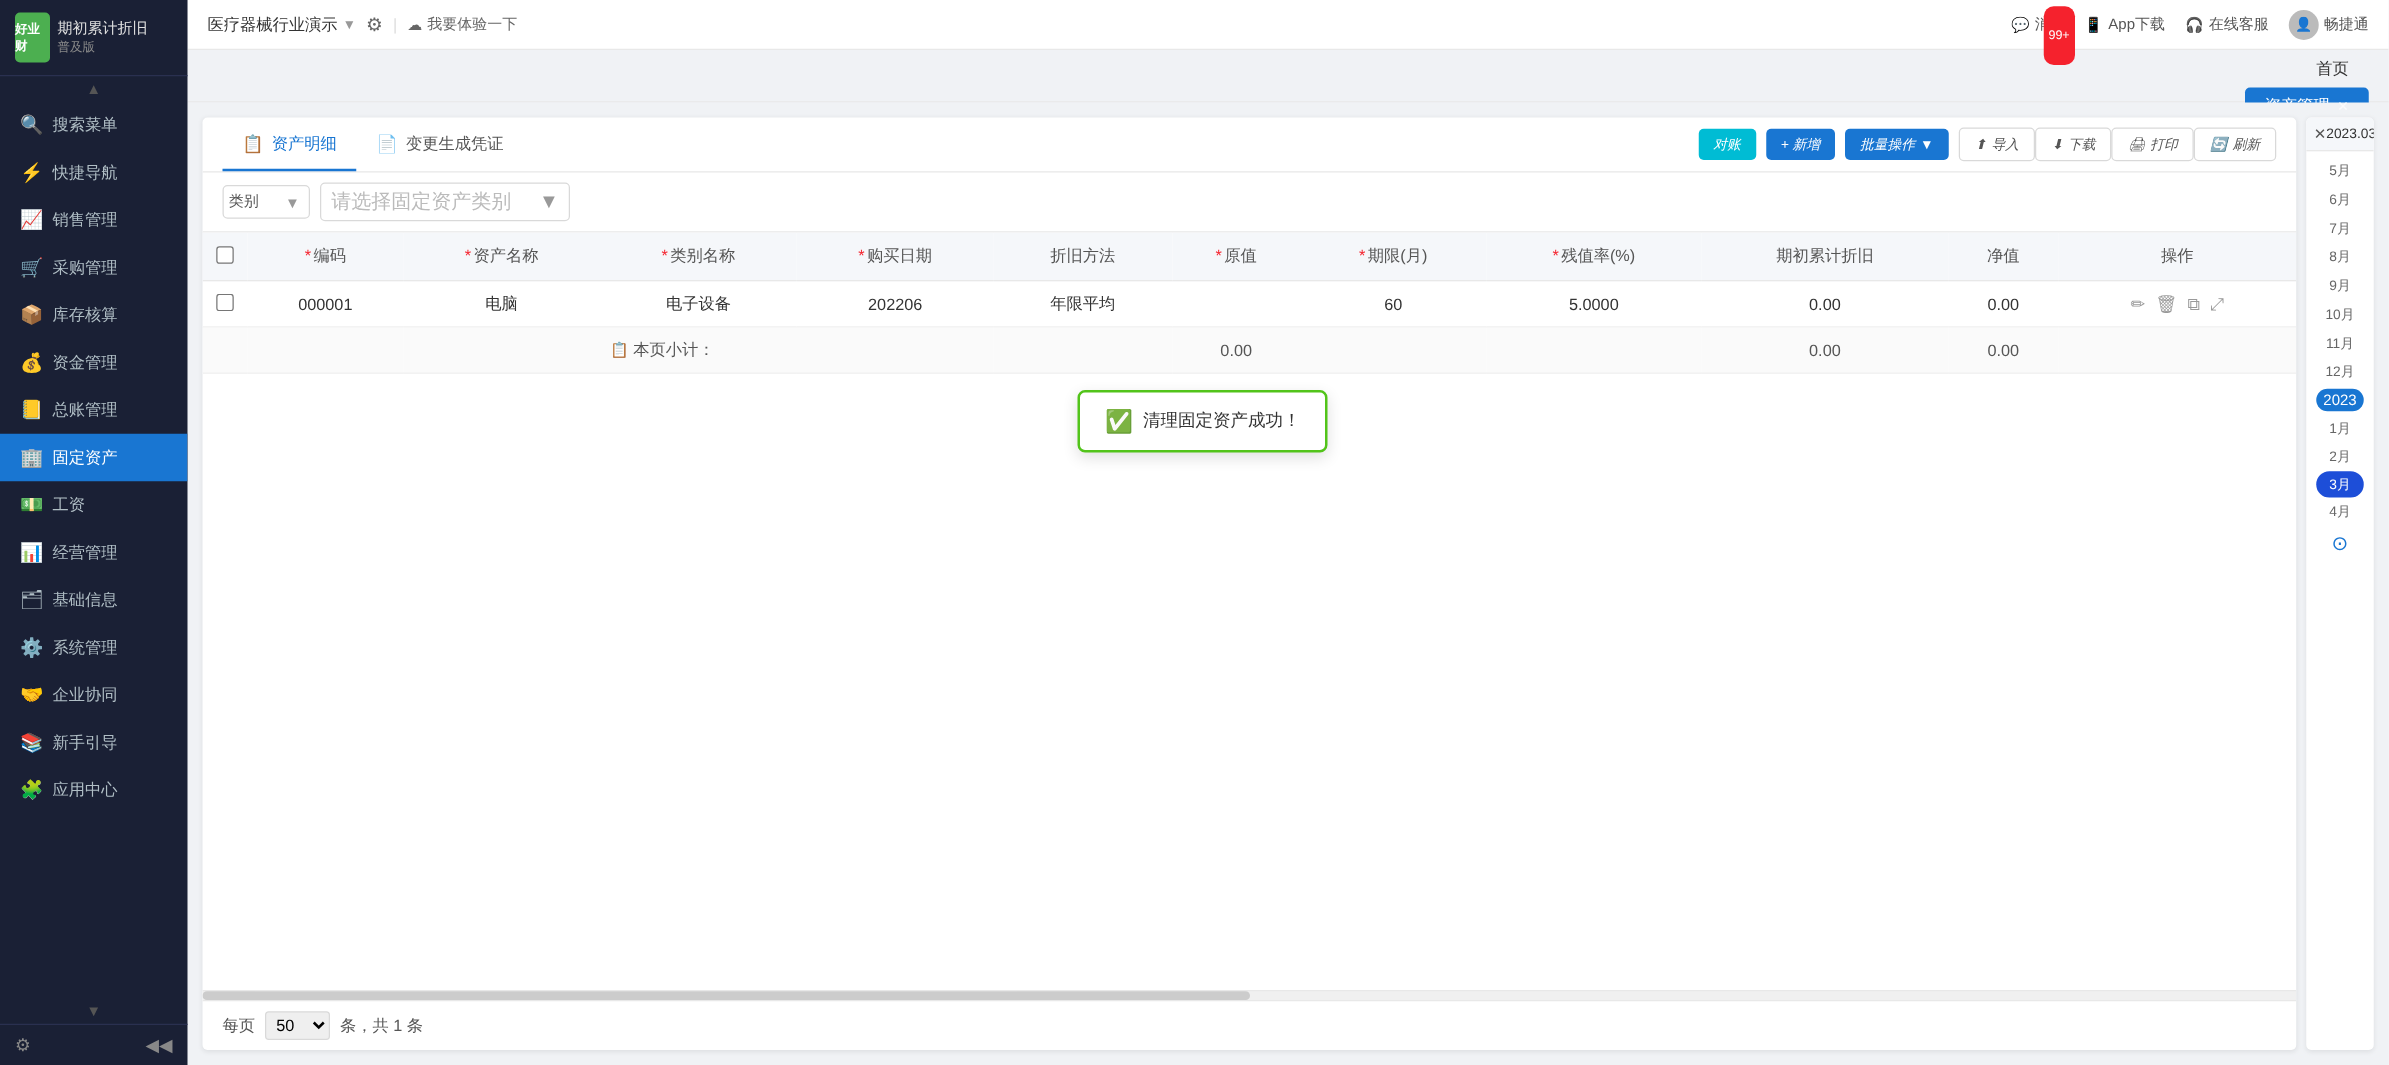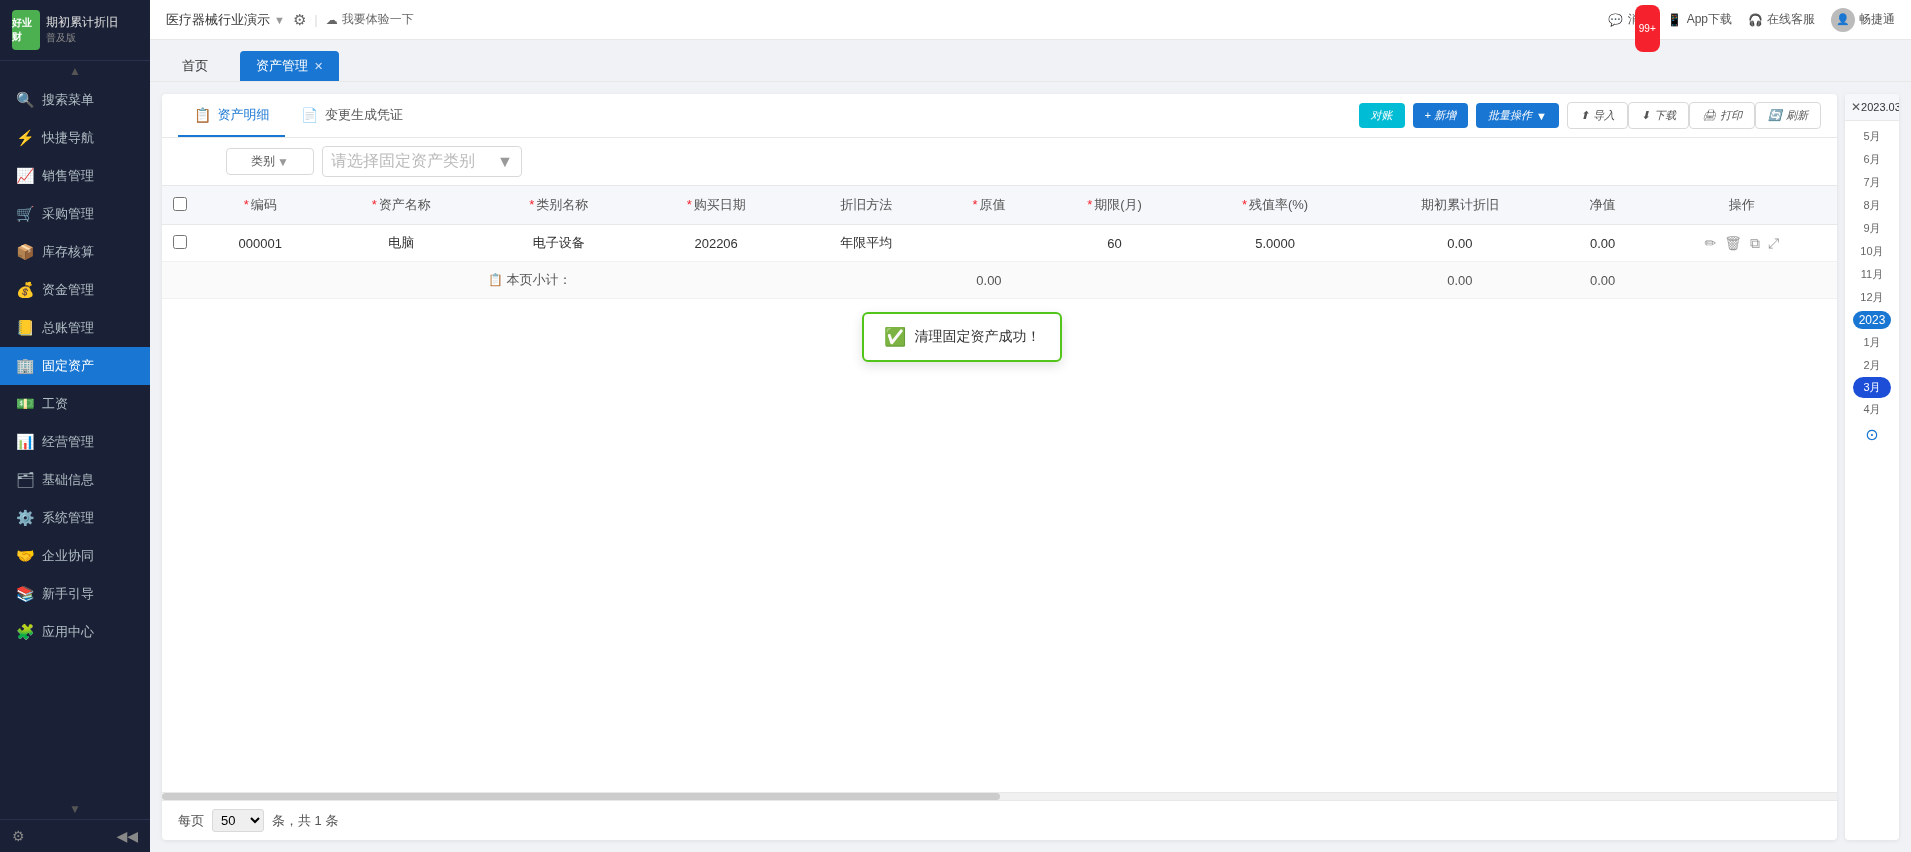--- a/index.html
+++ b/index.html
@@ -40,21 +40,21 @@
     .topbar-company { font-size: 13px; color: #333; display: flex; align-items: center; gap: 4px; }
     .topbar-settings { color: #666; cursor: pointer; font-size: 15px; }
     .topbar-trial { display: flex; align-items: center; gap: 4px; color: #666; font-size: 12px; cursor: pointer; }
     .topbar-right { display: flex; align-items: center; gap: 16px; }
     .topbar-right-item { display: flex; align-items: center; gap: 4px; color: #555; font-size: 12px; cursor: pointer; position: relative; }
     .badge { background: #f5222d; color: #fff; font-size: 10px; border-radius: 8px; padding: 18px 4px; position: absolute; top: -6px; right: -8px; }
     .user-avatar { width: 24px; height: 24px; background: #bbb; border-radius: 50%; display: flex; align-items: center; justify-content: center; color: #fff; font-size: 11px; }
 
     
     .tabbar {
-      height: 42px; background: #f0f2f5; display: flex; align-items: flex-end; padding: 0 16px; gap: 16px; flex-shrink: 0; border-bottom: 1px solid #e8e8e8;
+      height: 42px; background: #f0f2f5; display: flex; align-items: flex-end; padding: 0 16px; gap: 0; flex-shrink: 0; border-bottom: 1px solid #e8e8e8; flex-direction: column;
     }
     .tab { padding: 6px 16px; cursor: pointer; font-size: 13px; color: #666; border-radius: 4px 4px 0 0; }
     .tab.home { background: transparent; color: #333; }
     .tab.active { background: #1976d2; color: #fff; display: flex; align-items: center; gap: 6px; }
     .tab-close { cursor: pointer; font-size: 11px; opacity: 0.8; }
 
     
     .content-area {
       flex: 1; display: flex; flex-direction: row; overflow: hidden; background: #f0f2f5; padding: 12px; gap: 8px;
     }
@@ -73,21 +73,21 @@
     }
     .sub-tab.active { color: #1976d2; border-bottom: 2px solid #1976d2; }
     .sub-tab-icon { font-size: 14px; }
 
     
     .toolbar {
       display: flex; align-items: center; justify-content: space-between; padding: 8px 16px; border-bottom: 1px solid #e8e8e8; flex-shrink: 0;
     }
     .toolbar-left { display: flex; align-items: center; gap: 8px; }
     .filter-select {
-      display: flex; align-items: center; gap: 2px; border: 1px solid #d9d9d9; border-radius: 4px; padding: 4px 24px; font-size: 12px; color: #555; cursor: pointer; background: #fff; min-width: 70px; margin-left: 48px;
+      display: flex; align-items: center; gap: 21px; border: 1px solid #d9d9d9; border-radius: 4px; padding: 4px 4px; font-size: 12px; color: #555; cursor: pointer; background: #fff; min-width: 70px;
     }
     .filter-input {
       display: flex; align-items: center; gap: 4px; border: 1px solid #d9d9d9; border-radius: 4px; padding: 4px 8px; font-size: 16px; color: #aaa; cursor: pointer; background: #fff; min-width: 200px;
     }
     .btn { display: flex; align-items: center; gap: 4px; padding: 5px 12px; border-radius: 4px; font-size: 11px; cursor: pointer; border: none; font-style: italic; }
     .btn-primary { background: #1976d2; color: #fff; }
     .btn-teal { background: #00bcd4; color: #fff; }
     .btn-batch { background: #1976d2; color: #fff; display: flex; align-items: center; gap: 4px; }
     .btn-icon-text { background: #fff; color: #555; border: 1px solid #d9d9d9; display: flex; align-items: center; gap: 4px; }
 

